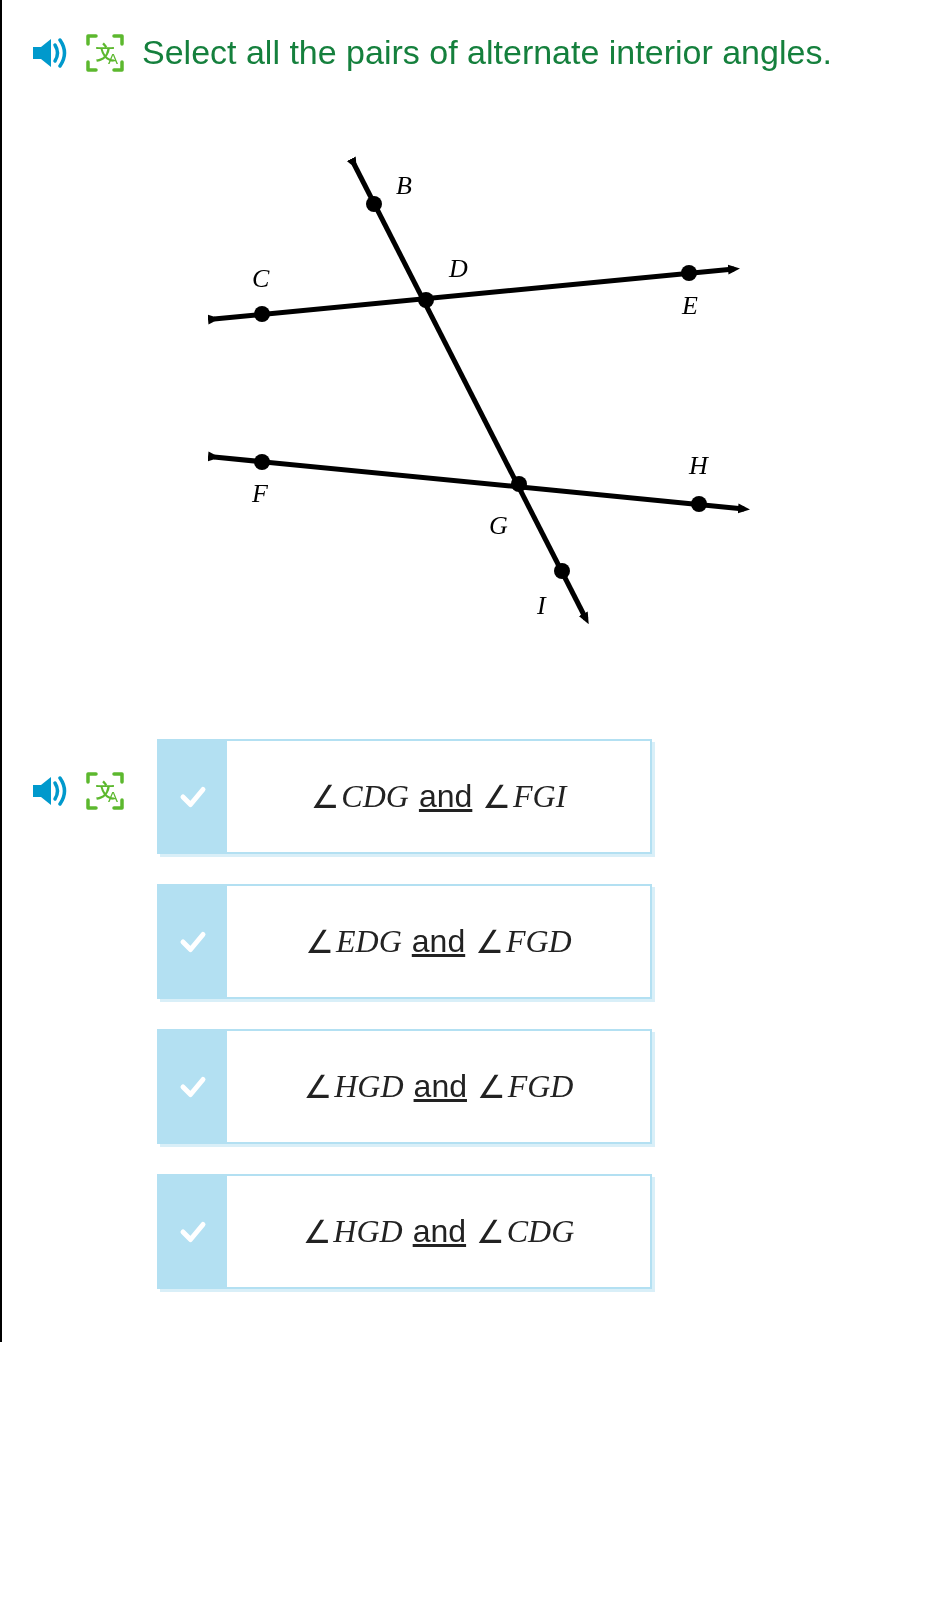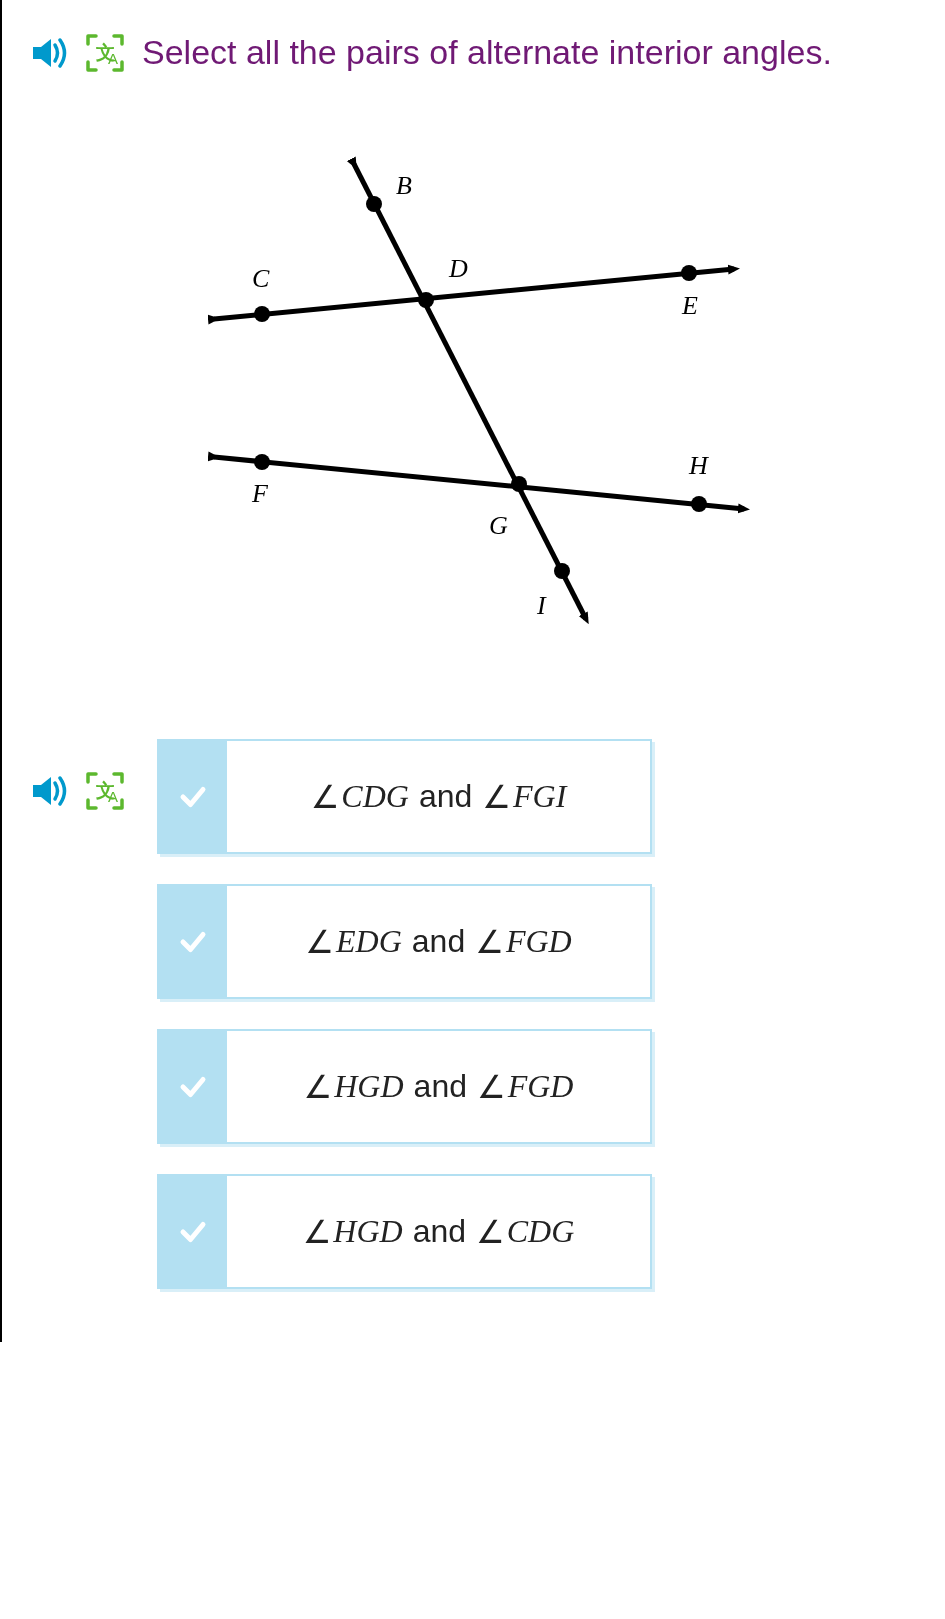--- a/index.html
+++ b/index.html
@@ -12,21 +12,21 @@
     }
     .question-row {
       display: flex;
       align-items: flex-start;
       gap: 15px;
       margin-bottom: 40px;
     }
     .question-text {
       font-size: 34px;
       line-height: 1.6;
-      color: #701a75;
+      color: #15803d;
     }
     .icon-group {
       display: flex;
       align-items: center;
       gap: 12px;
       margin-top: 6px;
       flex-shrink: 0;
     }
     .speaker-icon {
       width: 44px;
@@ -98,20 +98,21 @@
     }
     .angle {
       font-style: normal;
       font-family: Arial, sans-serif;
       margin-right: 2px;
     }
     .and-word {
       font-style: normal;
       font-family: Verdana, sans-serif;
       margin: 8px 10px;
+      text-decoration: underline;
     }
     .point-label {
       font-family: Georgia, 'Times New Roman', serif;
       font-style: italic;
       font-size: 26px;
       fill: #000;
     }
   </style>
 </head>
 <body>

